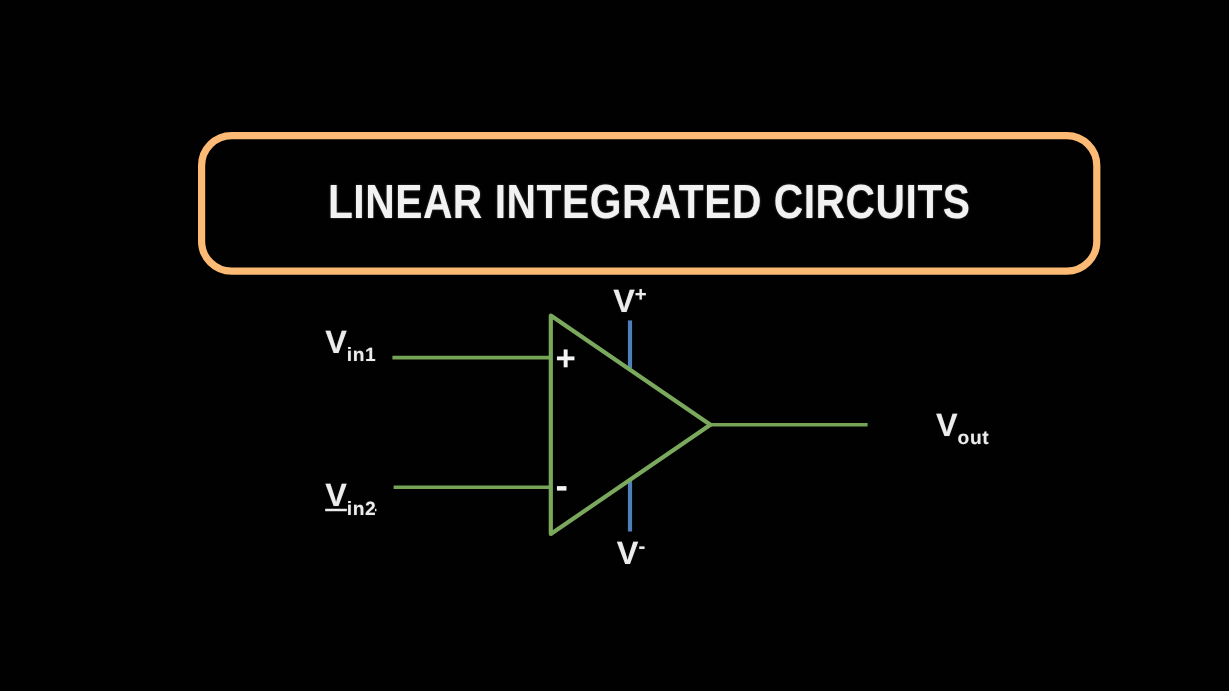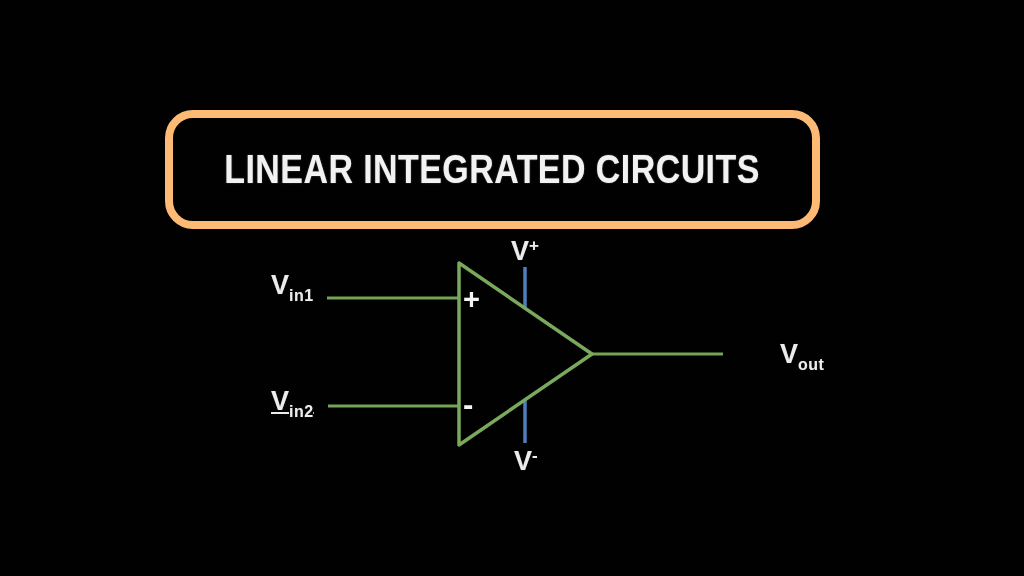--- a/index.html
+++ b/index.html
@@ -13,24 +13,24 @@
     height: 576px;
     background: #010101;
     overflow: hidden;
     font-family: "Liberation Sans", sans-serif;
   }
   
   #title-box {
     position: absolute;
     left: 165px;
     top: 110px;
-    width: 655px;
+    width: 752px;
     height: 119px;
     box-sizing: border-box;
-    border: 8px solid #fdba74;
+    border: 6px solid #fdba74;
     border-radius: 28px;
     display: flex;
     align-items: center;
     justify-content: center;
   }
   #title-text {
     color: #f2f2f2;
     font-size: 40px;
     font-weight: 700;
     letter-spacing: 0.5px;
@@ -60,21 +60,21 @@
   .vlabel .sup { font-size: 17px; vertical-align: 9px; }
   .polarity {
     position: absolute;
     color: #f4f4f4;
     font-weight: 700;
     line-height: 1;
   }
   #sign-plus  { left: 463px; top: 285px; font-size: 29px; }
   #sign-minus { left: 463px; top: 389px; font-size: 31px; }
   #label-vin1  { left: 271px; top: 272px; }
-  #label-vin2  { left: 271px; top: 388px; text-decoration: underline; }
+  #label-vin2  { left: 271px; top: 400px; text-decoration: underline; }
   #label-vout  { left: 780px; top: 341px; }
   #label-vplus { left: 511px; top: 237px; }
   #label-vminus{ left: 514px; top: 447px; }
 </style>
 </head>
 <body>
 
 <div id="stage">
 
   <div id="title-box">

